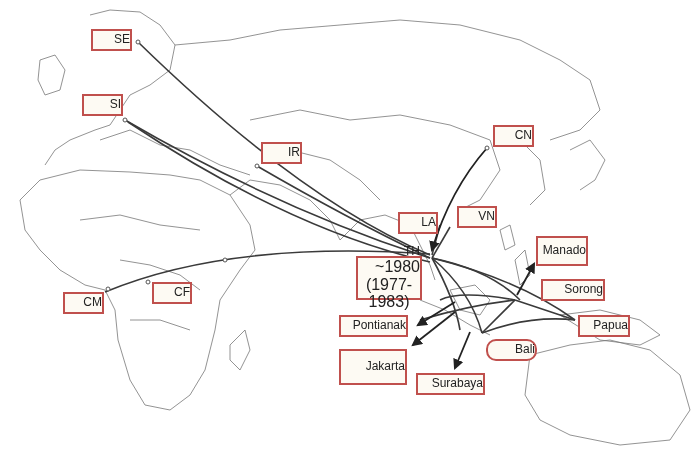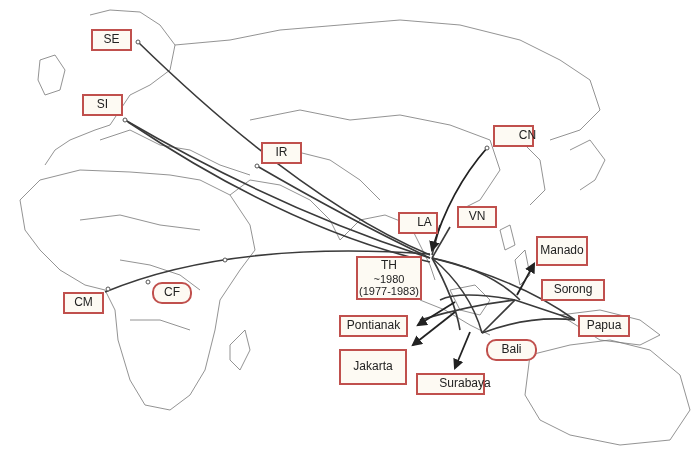--- a/index.html
+++ b/index.html
@@ -2,23 +2,23 @@
 <html><head>
 <meta charset="utf-8">
 <style>
   html, body { margin:0; padding:0; background:#ffffff; }
   body { width:700px; height:455px; position:relative; overflow:hidden; font-family:"Liberation Sans", sans-serif; }
   #map { position:absolute; left:0; top:0; width:700px; height:455px; }
   .label {
     position:absolute; box-sizing:border-box;
     border:2px solid #c0504d; background:#fdfaf3;
     color:#222; font-size:12px; display:flex; flex-direction:column;
-    align-items:center; justify-content:center; text-align:center; line-height:1.1;
+    align-items:flex-end; justify-content:center; text-align:center; line-height:1.1;
   }
-  .label .sub { font-size:11px; }
+  .label .sub { font-size:16px; }
 </style>
 </head>
 <body>
 
 <svg id="map" viewBox="0 0 700 455" xmlns="http://www.w3.org/2000/svg">
   <defs>
     <marker id="arr" viewBox="0 0 10 10" refX="8" refY="5" markerWidth="6" markerHeight="6" orient="auto-start-reverse">
       <path d="M0,0 L10,5 L0,10 z" fill="#222"></path>
     </marker>
   </defs>
@@ -109,21 +109,21 @@
     <span>VN</span>
   </div>
 <div class="label" style="left:356px;top:256px;width:66px;height:44px;">
   <span>TH</span>
   <span class="sub">~1980</span>
   <span class="sub">(1977-1983)</span>
 </div>
 <div class="label" style="left:63px;top:292px;width:41px;height:22px;">
     <span>CM</span>
   </div>
-<div class="label" style="left:152px;top:282px;width:40px;height:22px;border-radius:10px;">
+<div class="label" style="left:152px;top:282px;width:40px;height:22px;">
     <span>CF</span>
   </div>
 <div class="label" style="left:536px;top:236px;width:52px;height:30px;">
     <span>Manado</span>
   </div>
 <div class="label" style="left:541px;top:279px;width:64px;height:22px;">
     <span>Sorong</span>
   </div>
 <div class="label" style="left:578px;top:315px;width:52px;height:22px;">
     <span>Papua</span>

